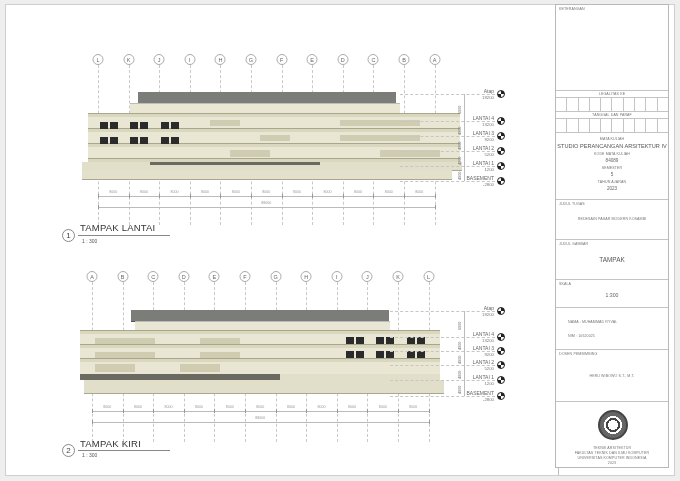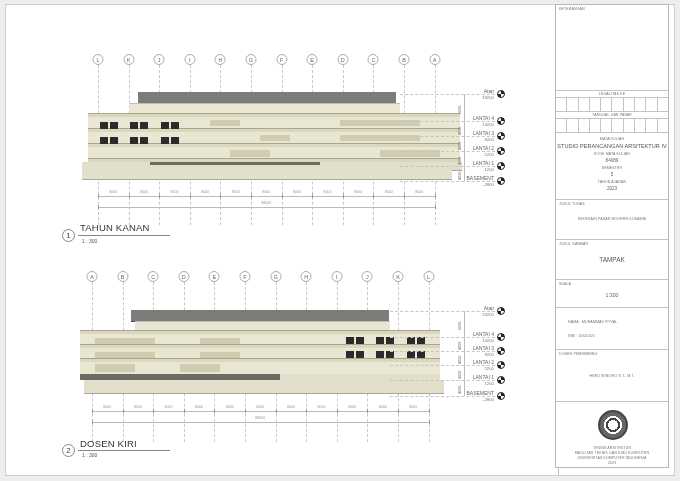--- a/index.html
+++ b/index.html
@@ -185,21 +185,21 @@
       <div class="tick" style="left:342.8px;top:194px;"></div>
       <div class="tick" style="left:373.40000000000003px;top:194px;"></div>
       <div class="tick" style="left:404px;top:194px;"></div>
       <div class="tick" style="left:434.6px;top:194px;"></div>
       <div class="tick" style="left:98px;top:205px;"></div>
       <div class="tick" style="left:434.6px;top:205px;"></div>
       <div class="dimtxt" style="left:98px;top:201px;width:336.6px;">88000</div>
     </div>
 
   <div class="vt-num" style="left:62px;top:229px;">1</div>
-  <div class="vt-title" style="left:80px;top:222px;">TAHUN KANAN</div>
+  <div class="vt-title" style="left:80px;top:222px;">TAMPAK LANTAI</div>
   <div class="vt-line" style="left:78px;top:235px;width:92px;"></div>
   <div class="vt-scale" style="left:82px;top:238px;">1 : 300</div>
 </div>
 
 <div class="elev" style="left:0;top:0;width:550px;height:481px;">
   <div id="e2-grid">
       <div class="gline" style="left:92px;top:282px;height:160px;"></div>
       <div class="bubble" style="left:92px;top:271px;">A</div>
       <div class="col" style="left:91px;top:334px;height:40px;"></div>
       <div class="gline" style="left:122.6px;top:282px;height:160px;"></div>
@@ -326,21 +326,21 @@
       <div class="tick" style="left:336.8px;top:409px;"></div>
       <div class="tick" style="left:367.40000000000003px;top:409px;"></div>
       <div class="tick" style="left:398px;top:409px;"></div>
       <div class="tick" style="left:428.6px;top:409px;"></div>
       <div class="tick" style="left:92px;top:420px;"></div>
       <div class="tick" style="left:428.6px;top:420px;"></div>
       <div class="dimtxt" style="left:92px;top:416px;width:336.6px;">88000</div>
     </div>
 
   <div class="vt-num" style="left:62px;top:444px;">2</div>
-  <div class="vt-title" style="left:80px;top:438px;">DOSEN KIRI</div>
+  <div class="vt-title" style="left:80px;top:438px;">TAMPAK KIRI</div>
   <div class="vt-line" style="left:78px;top:450px;width:92px;"></div>
   <div class="vt-scale" style="left:82px;top:452px;">1 : 300</div>
 </div>
 
 <div class="tb">
   <div class="cell" style="top:0;height:86px;">
     <span class="lbl tiny">KETERANGAN</span>
   </div>
   <div class="cell" style="top:86px;height:7px;">
     <div class="center tiny" style="top:1px;">LEGALITAS KE</div>

